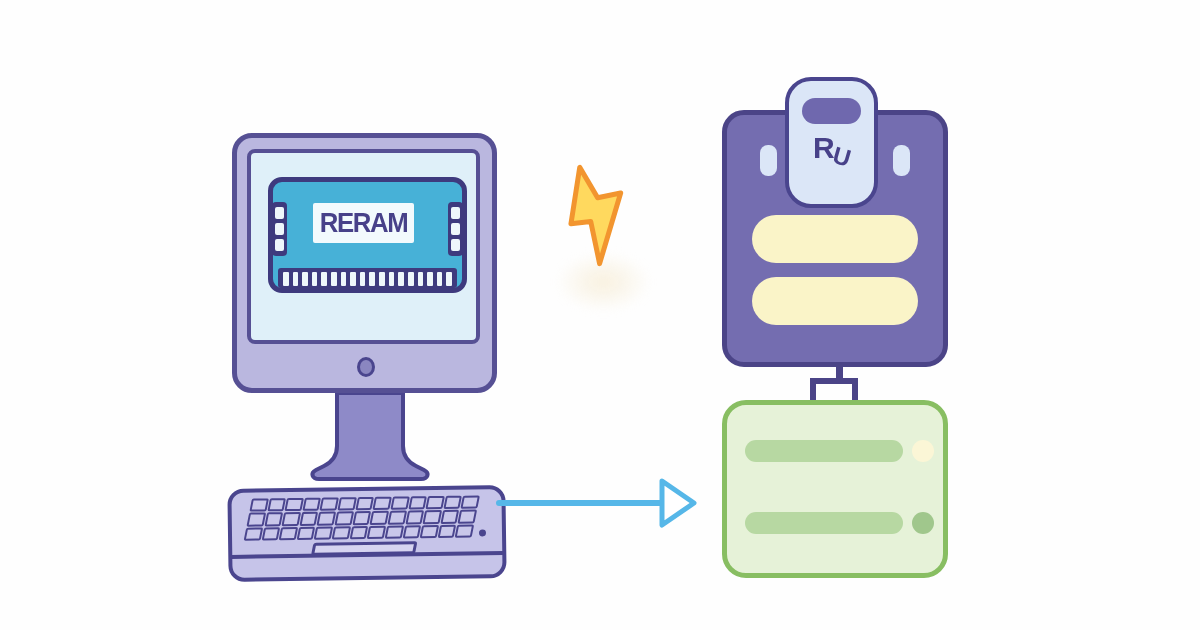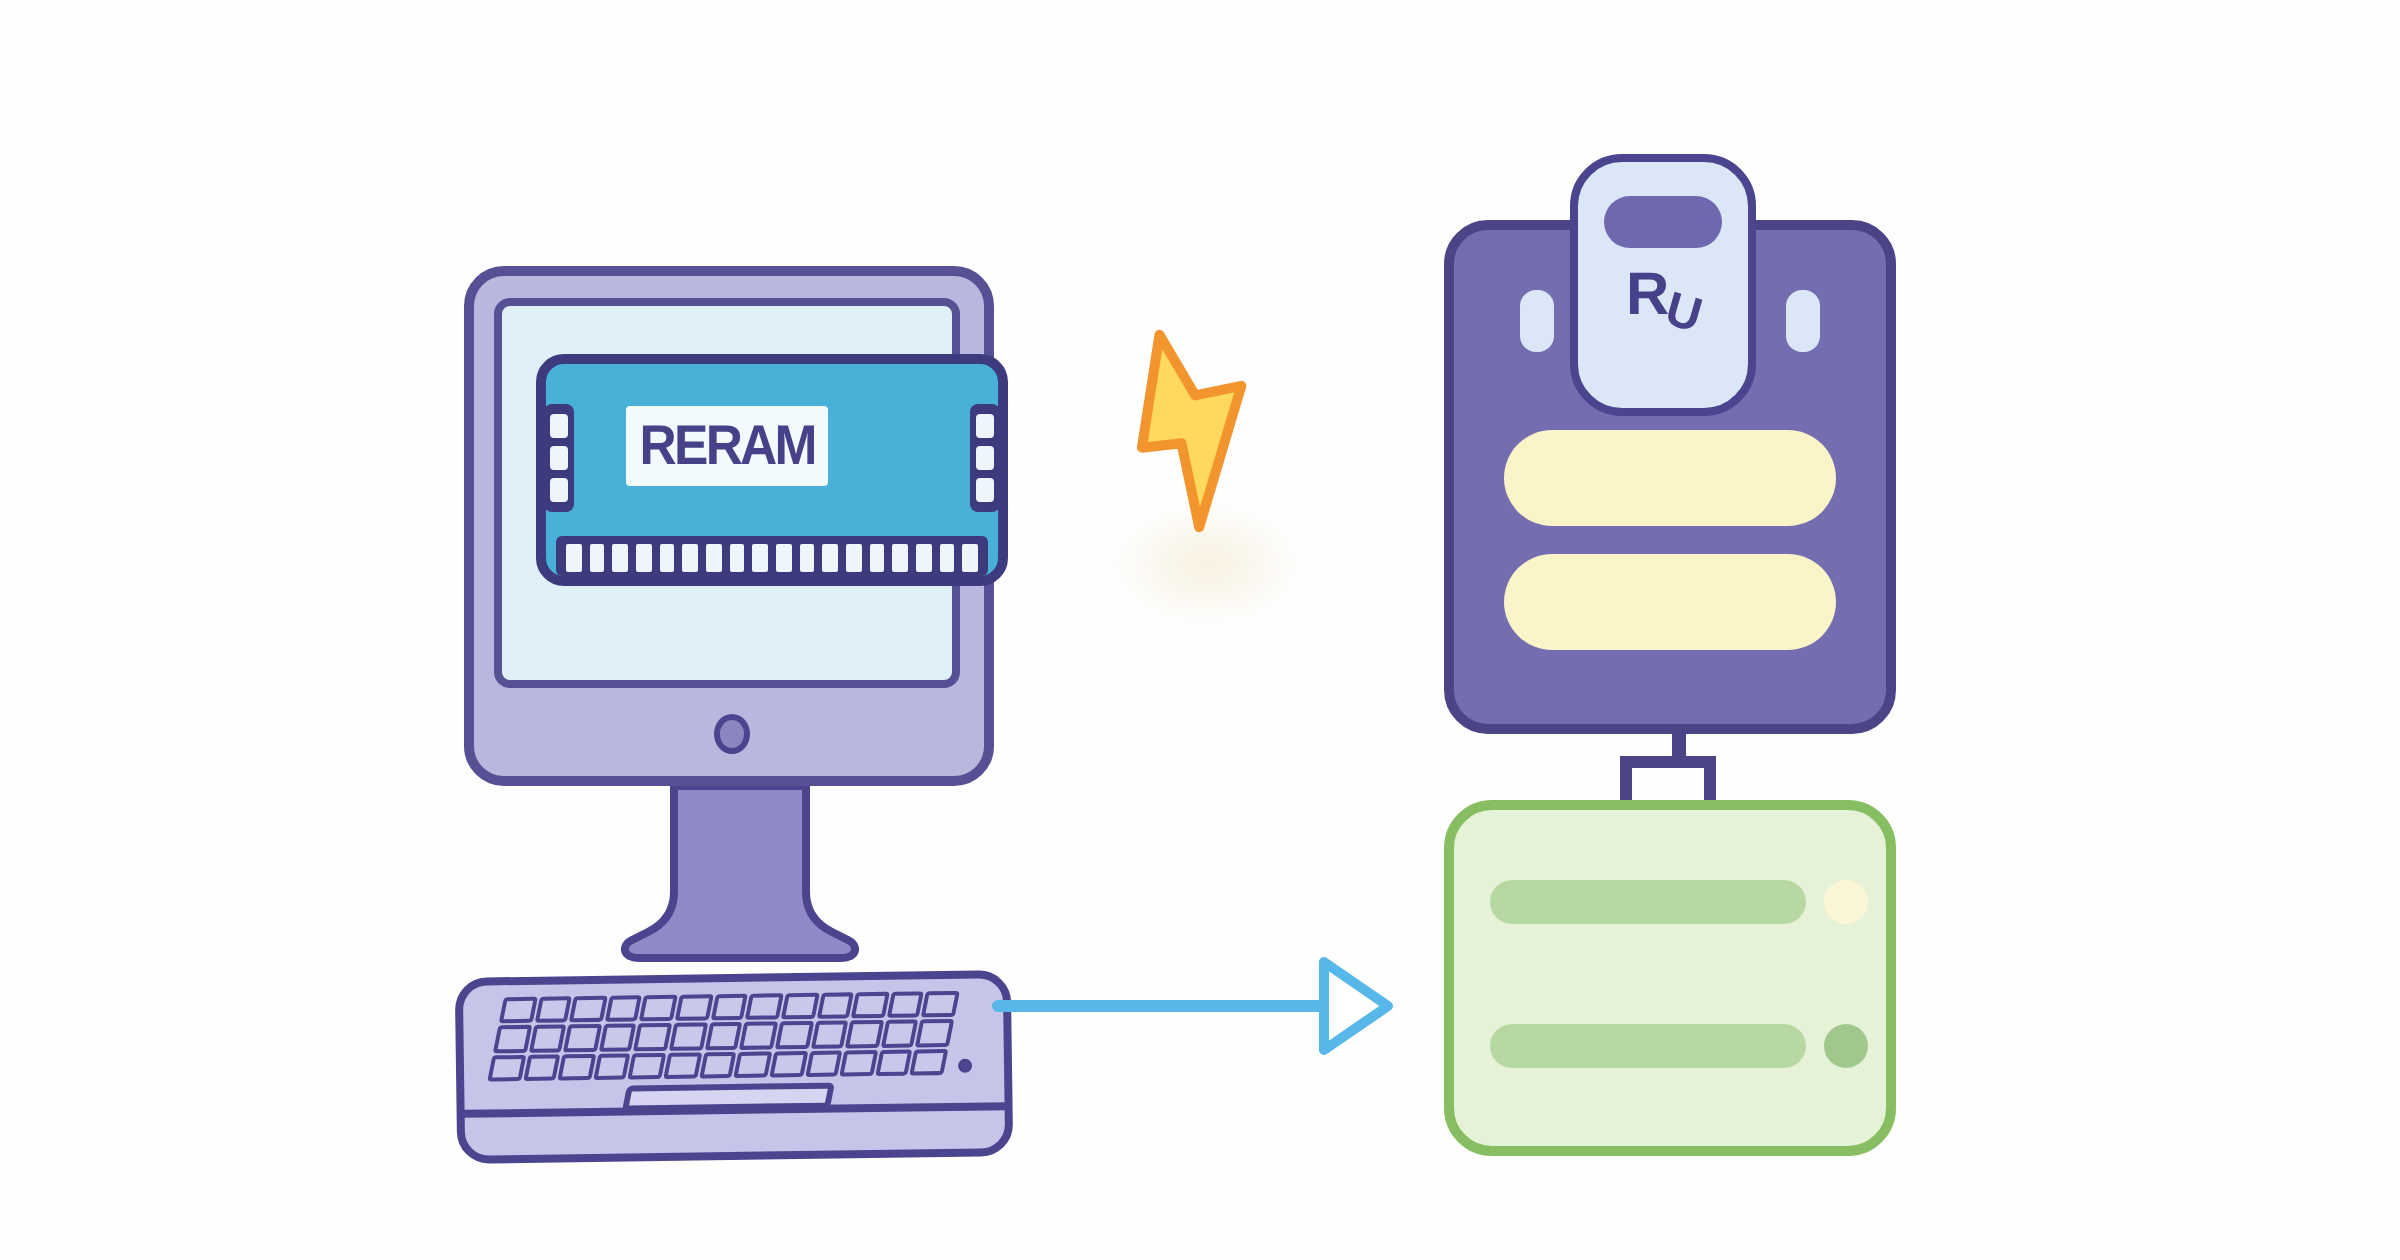--- a/index.html
+++ b/index.html
@@ -8,21 +8,21 @@
   .abs { position:absolute; }
 
   
   .stand-svg { left:300px; top:386px; width:140px; height:100px; }
   .stand-path { fill:#8e8ac8; stroke:#4a458e; stroke-width:4; }
   .monitor { left:232px; top:133px; width:265px; height:260px; background:#bab7df; border:5px solid #565094; border-radius:20px; }
   .screen { position:absolute; left:10px; top:11px; width:233px; height:195px; background:#dff0f9; border:4px solid #565094; border-radius:8px; }
   .webcam { position:absolute; left:120px; bottom:11px; width:18px; height:20px; border-radius:50%; background:#8a86c0; border:3px solid #4a458e; }
 
   
-  .ram { position:absolute; left:17px; top:24px; width:236px; height:116px; background:#47b1d7; border:5px solid #3e3a7e; border-radius:14px; }
+  .ram { position:absolute; left:17px; top:24px; width:199px; height:116px; background:#47b1d7; border:5px solid #3e3a7e; border-radius:14px; }
   .ram-label { position:absolute; left:40px; top:21px; width:101px; height:40px; background:#f2fafd; border-radius:2px; display:flex; align-items:center; justify-content:center; }
   .ram-label span { font-size:28px; font-weight:bold; color:#474189; letter-spacing:-1.5px; transform:scaleX(0.92); }
   .ram-notch { position:absolute; top:20px; width:15px; height:54px; background:#3e3a7e; border-radius:4px; display:flex; flex-direction:column; gap:4px; padding:5px 3px; }
   .ram-notch.left { left:-1px; } .ram-notch.right { right:-1px; }
   .notch-sq { flex:1; background:#eef6fb; border-radius:2px; }
   .ram-pins { position:absolute; left:5px; right:5px; bottom:0px; height:20px; background:#3e3a7e; border-radius:3px; display:flex; gap:4px; padding:4px 5px 2px; }
   .pin { flex:1; background:#eef6fb; border-radius:1px; }
 
   
   .keyboard { left:228px; top:487px; width:278px; height:93px; background:#c6c4e9; border:4px solid #4a458e; border-radius:16px; transform:rotate(-0.8deg); }

